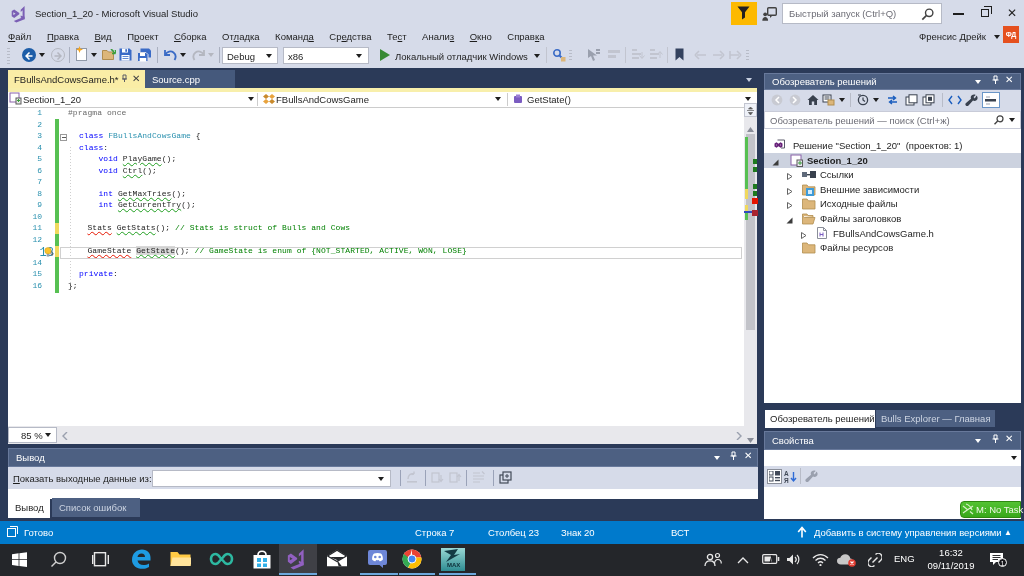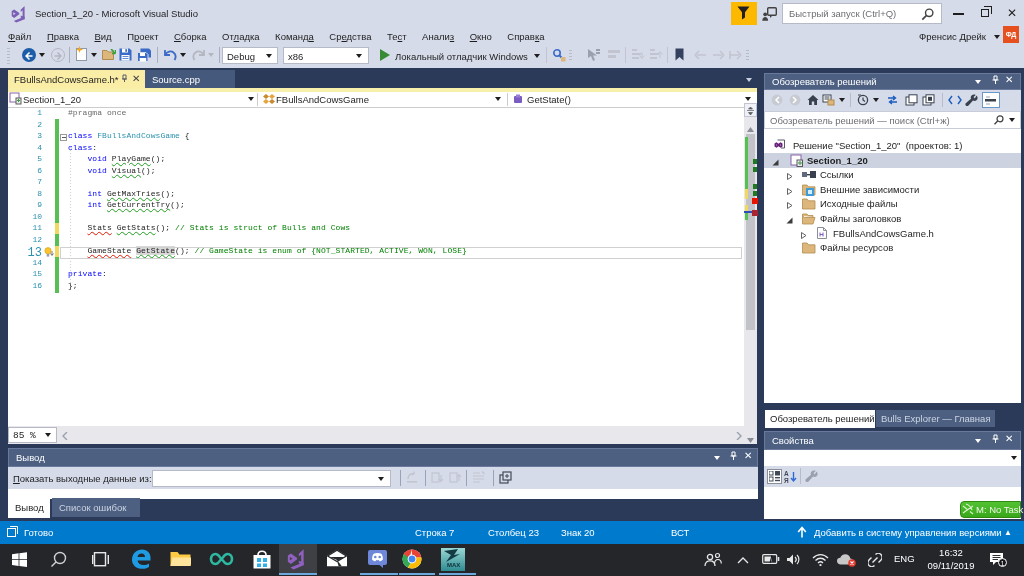--- a/index.html
+++ b/index.html
@@ -2,21 +2,21 @@
 <html><head>
 <meta charset="utf-8">
 <style>
 * { margin:0; padding:0; box-sizing:border-box; }
 html,body { width:1024px; height:576px; overflow:hidden; }
 #app { position:absolute; top:0; left:0; width:1024px; height:576px;
   font-family:"Liberation Sans", sans-serif; font-size:9.5px; color:#1e1e1e;
   background:#2b3a58; }
 .abs { position:absolute; }
 .mono { font-family:"Liberation Mono", monospace; }
-.kw { color:#0000ff; }
+.kw { color:#0000ff;margin-left:11px; }
 .ty { color:#2b91af; }
 .cm { color:#008000; }
 .gy { color:#6a6a6a; }
 .sqg { text-decoration-line:underline; text-decoration-style:wavy; text-decoration-color:#1e9e1e; text-decoration-thickness:1px; text-underline-offset:1px; }
 .sqr { text-decoration-line:underline; text-decoration-style:wavy; text-decoration-color:#e51400; text-decoration-thickness:1px; text-underline-offset:1px; }
 .codeline { position:absolute; left:68px; white-space:pre; letter-spacing:0.063px; }
 .lnum { position:absolute; width:16px; text-align:right; color:#2b91af; }
 .crt { width:0;height:0;border-left:3.5px solid transparent;border-right:3.5px solid transparent;border-top:4px solid #1e1e1e; }
 </style>
 </head>
@@ -243,31 +243,31 @@
       <div class="abs lnum mono" style="left:26px;top:108px;font-size:8px;">1</div>
       <div class="abs codeline mono" style="top:108px;font-size:8px;"><span class="gy">#pragma once</span></div>
       <div class="abs lnum mono" style="left:26px;top:119.53px;font-size:8px;">2</div>
       <div class="abs lnum mono" style="left:26px;top:131.06px;font-size:8px;">3</div>
       <div class="abs codeline mono" style="top:131.06px;font-size:8px;"><span class="kw">class</span> <span class="ty">FBullsAndCowsGame</span> {</div>
       <div class="abs lnum mono" style="left:26px;top:142.59px;font-size:8px;">4</div>
       <div class="abs codeline mono" style="top:142.59px;font-size:8px;"><span class="kw">class</span>:</div>
       <div class="abs lnum mono" style="left:26px;top:154.12px;font-size:8px;">5</div>
       <div class="abs codeline mono" style="top:154.12px;font-size:8px;">    <span class="kw">void</span> <span class="sqg">PlayGame</span>();</div>
       <div class="abs lnum mono" style="left:26px;top:165.65px;font-size:8px;">6</div>
-      <div class="abs codeline mono" style="top:165.65px;font-size:8px;">    <span class="kw">void</span> <span class="sqg">Visual</span>();</div>
+      <div class="abs codeline mono" style="top:165.65px;font-size:8px;">    <span class="kw">void</span> <span class="sqg">Ctrl</span>();</div>
       <div class="abs lnum mono" style="left:26px;top:177.18px;font-size:8px;">7</div>
       <div class="abs lnum mono" style="left:26px;top:188.70999999999998px;font-size:8px;">8</div>
       <div class="abs codeline mono" style="top:188.70999999999998px;font-size:8px;">    <span class="kw">int</span> <span class="sqg">GetMaxTries</span>();</div>
       <div class="abs lnum mono" style="left:26px;top:200.24px;font-size:8px;">9</div>
       <div class="abs codeline mono" style="top:200.24px;font-size:8px;">    <span class="kw">int</span> <span class="sqg">GetCurrentTry</span>();</div>
       <div class="abs lnum mono" style="left:26px;top:211.76999999999998px;font-size:8px;">10</div>
       <div class="abs lnum mono" style="left:26px;top:223.3px;font-size:8px;">11</div>
       <div class="abs codeline mono" style="top:223.3px;font-size:8px;">    <span class="sqr">Stats</span> <span class="sqg">GetStats</span>(); <span class="cm">// Stats is struct of Bulls and Cows</span></div>
       <div class="abs lnum mono" style="left:26px;top:234.82999999999998px;font-size:8px;">12</div>
-      <div class="abs lnum mono" style="left:26px;top:246.35999999999999px;font-size:12px;">13</div>
+      <div class="abs lnum mono" style="left:38px;top:246.35999999999999px;font-size:12px;">13</div>
       <div class="abs codeline mono" style="top:246.35999999999999px;font-size:8px;">    <span class="sqr">GameState</span> <span class="sqg" style="background:#d8d8d8;">GetState</span>(); <span class="cm">// GameState is enum of {NOT_STARTED, ACTIVE, WON, LOSE}</span></div>
       <div class="abs lnum mono" style="left:26px;top:257.89px;font-size:8px;">14</div>
       <div class="abs lnum mono" style="left:26px;top:269.41999999999996px;font-size:8px;">15</div>
       <div class="abs codeline mono" style="top:269.41999999999996px;font-size:8px;"><span class="kw">private</span>:</div>
       <div class="abs lnum mono" style="left:26px;top:280.95px;font-size:8px;">16</div>
       <div class="abs codeline mono" style="top:280.95px;font-size:8px;">};</div>
     </div>
 <div class="abs" style="left:60px;top:246.5px;width:682px;height:12px;border:1px solid #d0d0d0;"></div>
 
 <div class="abs" style="left:60px;top:134px;width:7px;height:7px;border:1px solid #9a9a9a;background:#fff;"></div>
@@ -298,21 +298,21 @@
 <div class="abs" style="left:752.5px;top:159px;width:4.5px;height:5px;background:#1e7a1e;"></div>
 <div class="abs" style="left:752.5px;top:166.5px;width:4.5px;height:5px;background:#1e7a1e;"></div>
 <div class="abs" style="left:752.5px;top:183.5px;width:4.5px;height:5px;background:#1e7a1e;"></div>
 <div class="abs" style="left:752.5px;top:190.5px;width:4.5px;height:5px;background:#1e7a1e;"></div>
 <div class="abs" style="left:752px;top:198px;width:5.5px;height:6px;background:#e51400;"></div>
 <div class="abs" style="left:744px;top:210.5px;width:13px;height:2.5px;background:#2f4cbe;"></div>
 <div class="abs" style="left:752px;top:210px;width:5.5px;height:6px;background:#a82430;"></div>
 
 <div class="abs" style="left:8px;top:426px;width:736px;height:18px;background:#e8e8ec;"></div>
 <div class="abs" style="left:8px;top:427px;width:49px;height:16px;background:#fff;border:1px solid #b6bac6;"></div>
-<div class="abs" style="left:13px;top:430px;font-family:Liberation Mono, monospace;">85 %</div>
+<div class="abs" style="left:21px;top:430px;">85 %</div>
 <div class="abs crt" style="left:45px;top:433px;"></div>
 <div class="abs" style="left:62px;top:431px;width:7px;height:8px;"><svg width="7" height="8">
         <path d="M5 0 L1 4 L5 8" stroke="#9aa0ae" fill="none" stroke-width="1.4"></path>
       </svg></div>
 <div class="abs" style="left:735px;top:431px;width:7px;height:8px;"><svg width="7" height="8">
         <path d="M2 0 L6 4 L2 8" stroke="#9aa0ae" fill="none" stroke-width="1.4"></path>
       </svg></div>
 
 <div class="abs" style="left:8px;top:448px;width:750px;height:19px;background:#4d6082;border:1px solid #68799b;"></div>
 <div class="abs" style="left:16px;top:452px;color:#fff;">Вывод</div>

